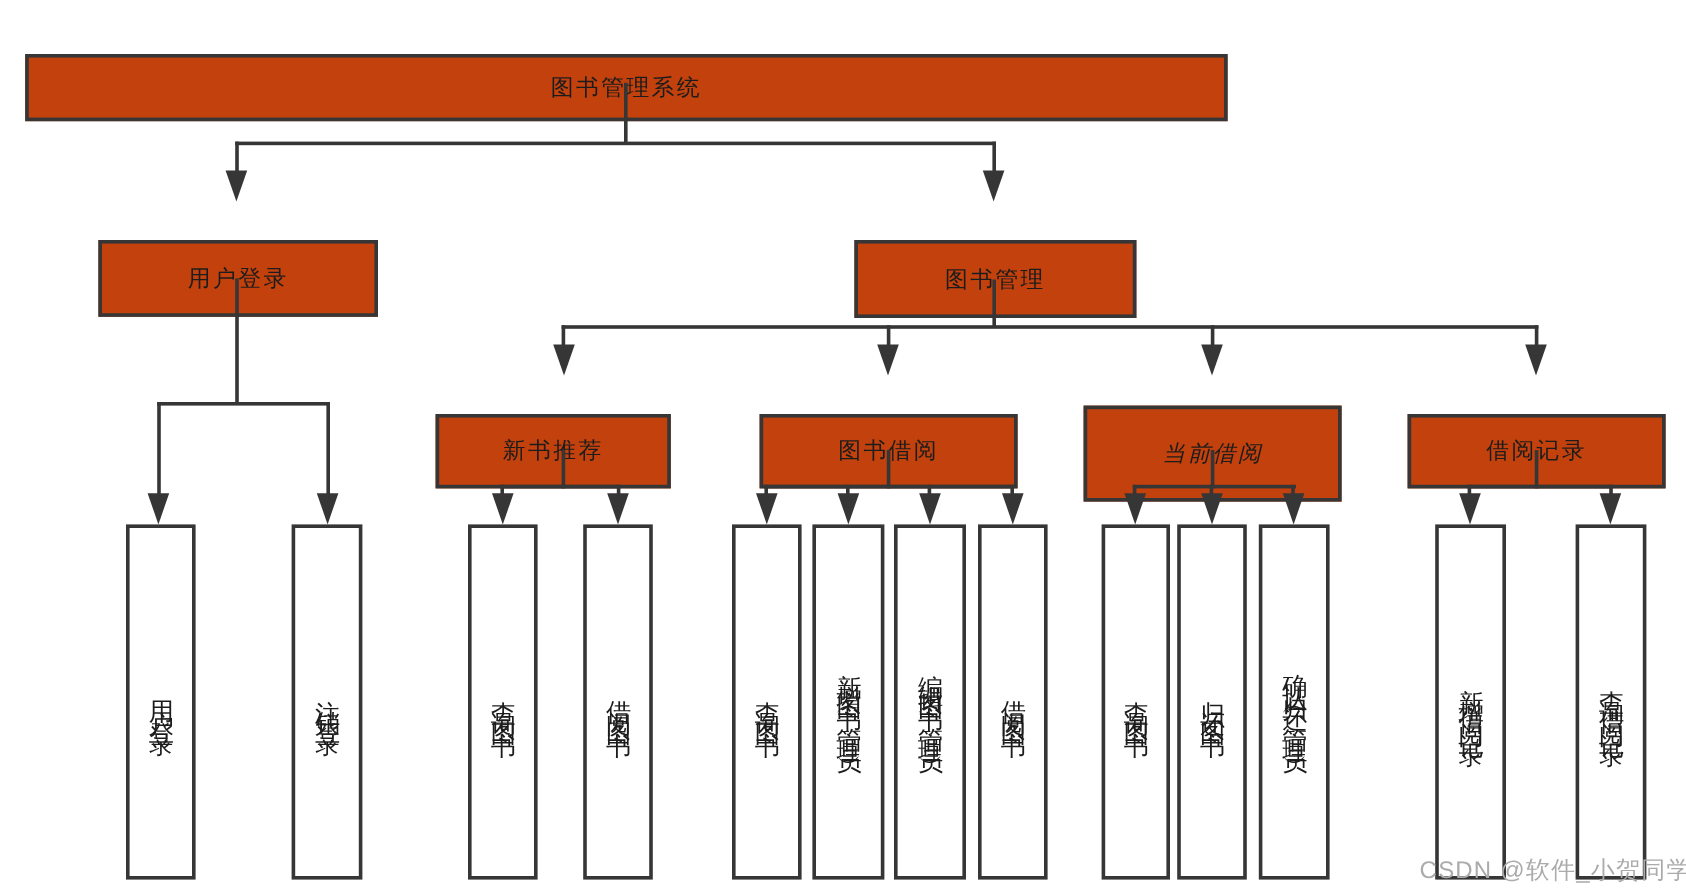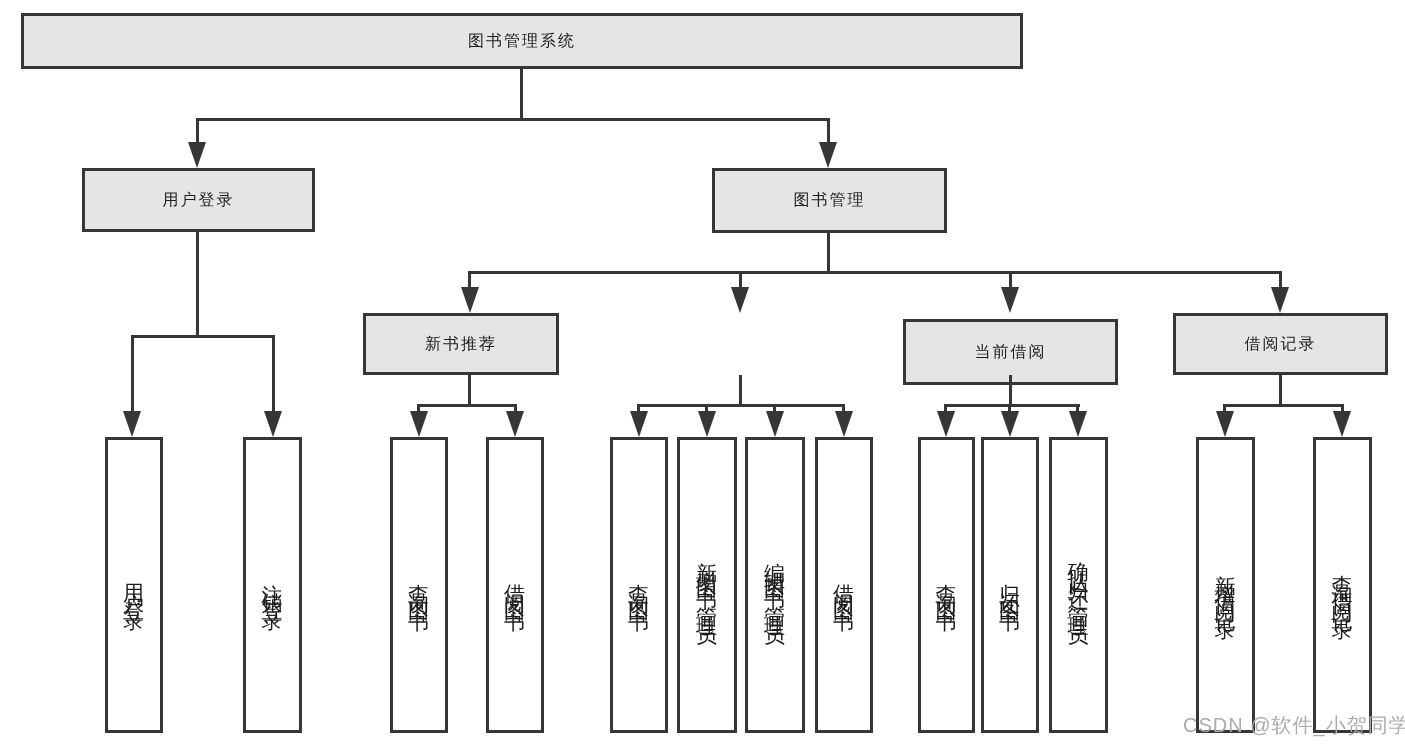--- a/index.html
+++ b/index.html
@@ -3,23 +3,23 @@
 <meta charset="utf-8">
 <style>
   html,body { margin:0; padding:0; background:#ffffff; }
   .stage {
     position:relative; width:1405px; height:747px; background:#ffffff;
     font-family:"Liberation Sans","DejaVu Sans",sans-serif; overflow:hidden;
   }
   
   .node {
     position:absolute; box-sizing:border-box;
-    border:3px solid #363636; background:#e5e5e5;
+    border:3px solid #363636; background:#c2410c;
     display:flex; align-items:center; justify-content:center;
-    font-size:16px; color:#1c1c1c; letter-spacing:2px; white-space:nowrap;
+    font-size:19px; color:#1c1c1c; letter-spacing:2px; white-space:nowrap;margin-top:32px;
   }
   
   .vnode {
     position:absolute; box-sizing:border-box; top:437px; height:296px;
     border:3px solid #363636; background:#ffffff;
     display:flex; align-items:center; justify-content:center;
   }
   .vnode span {
     writing-mode:vertical-rl; line-height:1;
     font-size:21px; letter-spacing:9px; color:#1c1c1c;
@@ -44,22 +44,23 @@
 <div class="stage">
 
   <div class="node" style="left:21px; top:13px; width:1002px; height:56px;">图书管理系统</div>
 
   <div class="node" style="left:82px; top:168px; width:233px; height:64px;">用户登录</div>
 
   <div class="node" style="left:712px; top:168px; width:235px; height:65px;font-family:Liberation Serif, serif;">图书管理</div>
 
   <div class="node" style="left:363px; top:313px; width:196px; height:62px;">新书推荐</div>
 
+  <div class="node" style="left:633px; top:313px; width:215px; height:62px;">图书借阅</div>
 
-  <div class="node" style="left:903px; top:319px; width:215px; height:66px;">当前借阅</div>
+  <div class="node" style="left:903px; top:306px; width:215px; height:80px;font-style:italic;">当前借阅</div>
 
   <div class="node" style="left:1173px; top:313px; width:215px; height:62px;">借阅记录</div>
 
   <div class="vnode" style="left:105px; width:58px;">
     <span>用户登录</span>
   </div>
   <div class="vnode" style="left:243px; width:59px;">
     <span>注销登录</span>
   </div>
 

